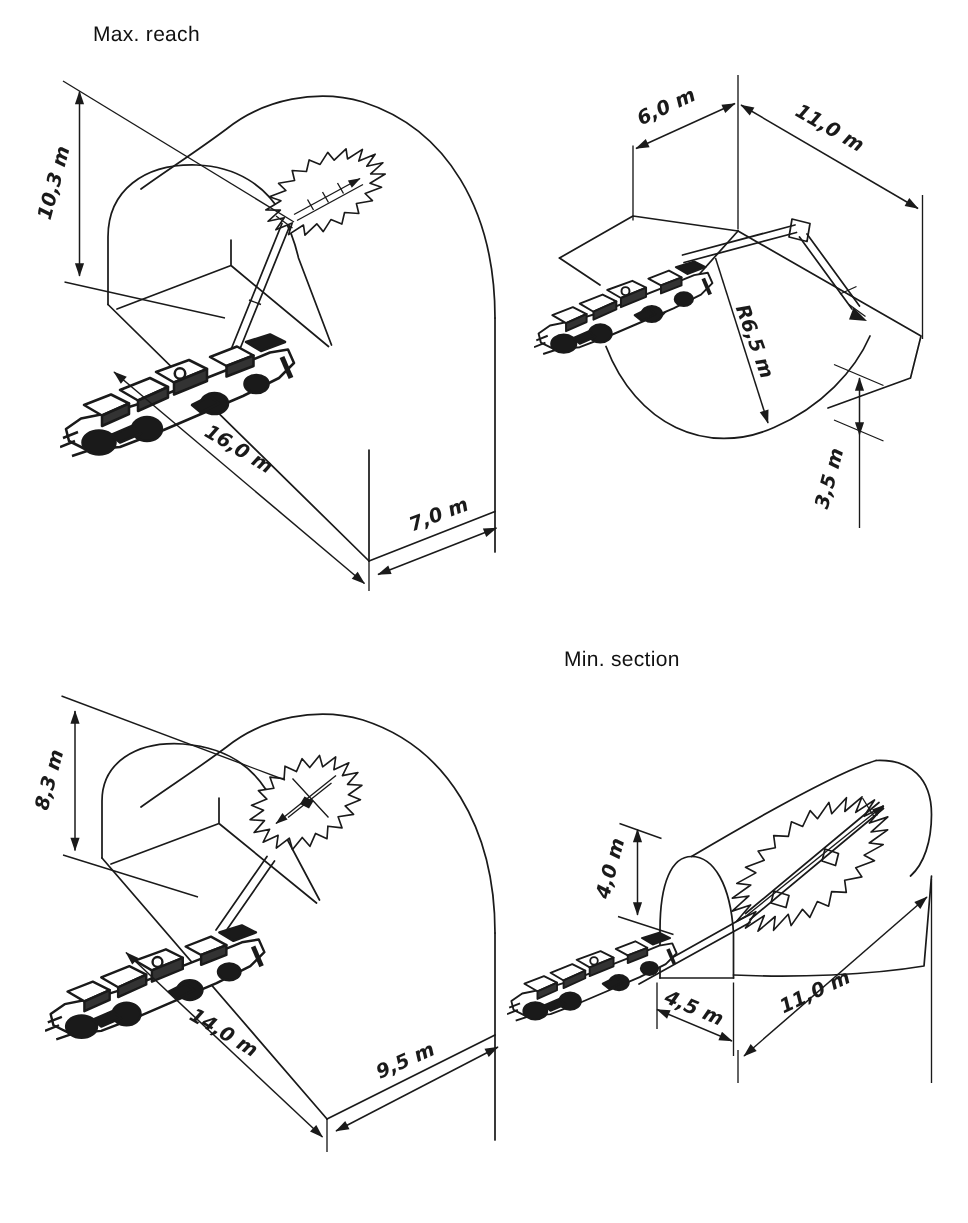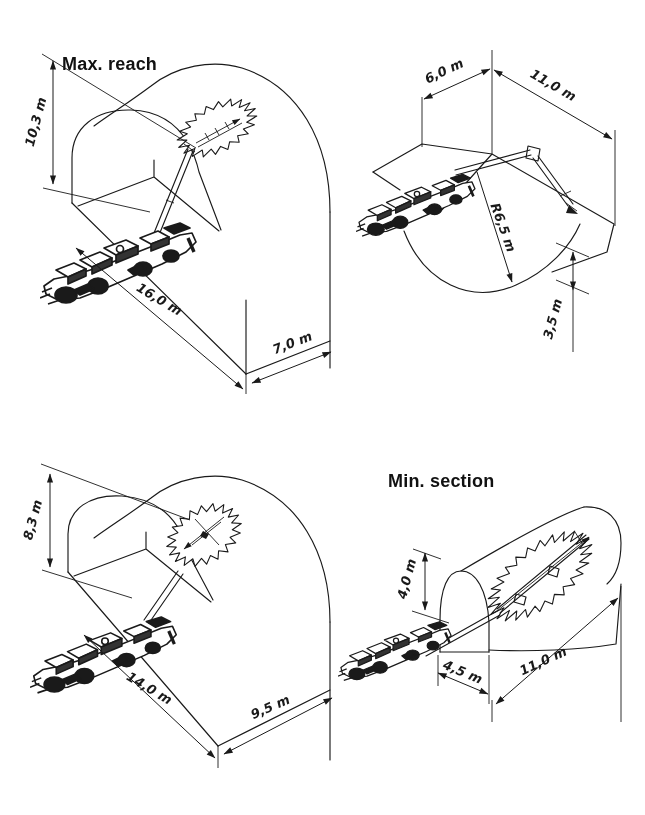--- a/index.html
+++ b/index.html
@@ -1,20 +1,20 @@
 <!DOCTYPE html>
 <html><head>
 <meta charset="utf-8">
 <style>
   html,body{margin:0;padding:0;background:#ffffff;}
   #page{position:relative;width:645px;height:815px;background:#fff;overflow:hidden;
         font-family:"Liberation Sans",sans-serif;color:#111;}
-  .heading{position:absolute;font-weight:bold;font-size:18px;letter-spacing:.2px;color:#111;margin-top:40px;}
+  .heading{position:absolute;font-weight:normal;font-size:14px;letter-spacing:.2px;color:#111;}
   #h-max{left:62px;top:14px;}
-  #h-min{left:388px;top:431px;}
+  #h-min{left:376px;top:431px;}
   #caption{position:absolute;left:4px;top:790px;font-weight:bold;font-size:13px;
            letter-spacing:.3px;color:#111;}
   svg{position:absolute;left:0;top:0;}
   .ln{stroke:#1a1a1a;stroke-width:1.15;fill:none;stroke-linecap:round;stroke-linejoin:round;}
   .thin{stroke:#1a1a1a;stroke-width:0.9;fill:none;}
   .dim{stroke:#1a1a1a;stroke-width:1;fill:none;}
   .patch{fill:#ffffff;stroke:#1a1a1a;stroke-width:1.1;stroke-linejoin:round;}
   .lbl{font:italic bold 13px "DejaVu Sans",sans-serif;fill:#1a1a1a;text-anchor:middle;}
   .dark{fill:#1a1a1a;stroke:none;}
 </style>

